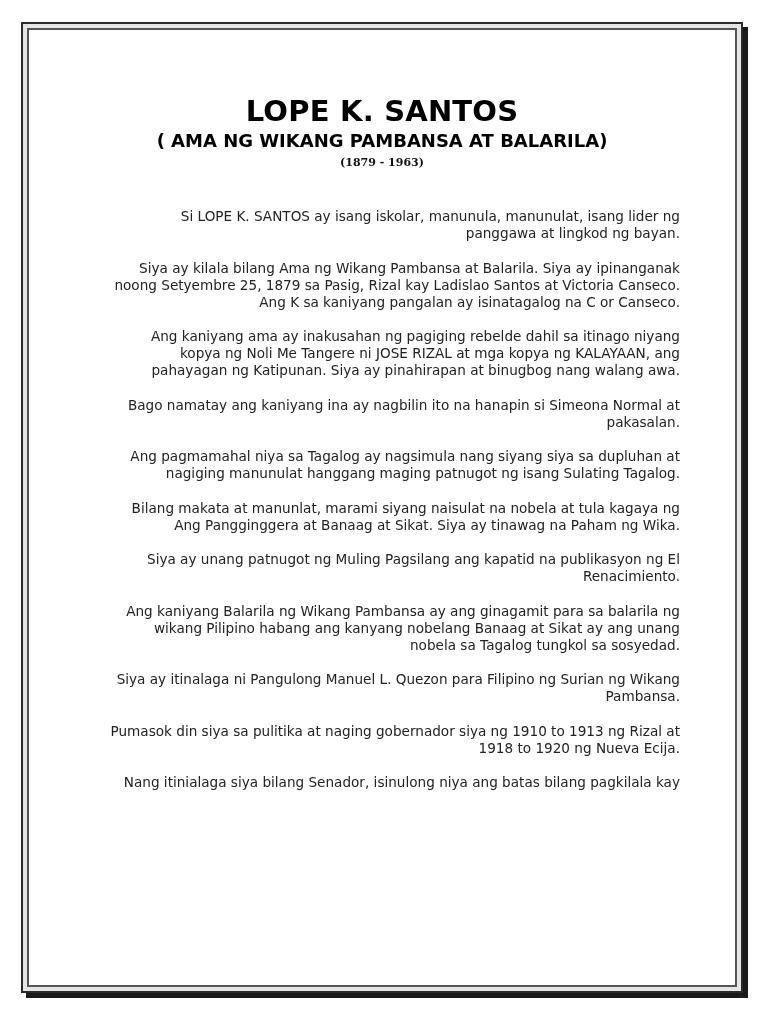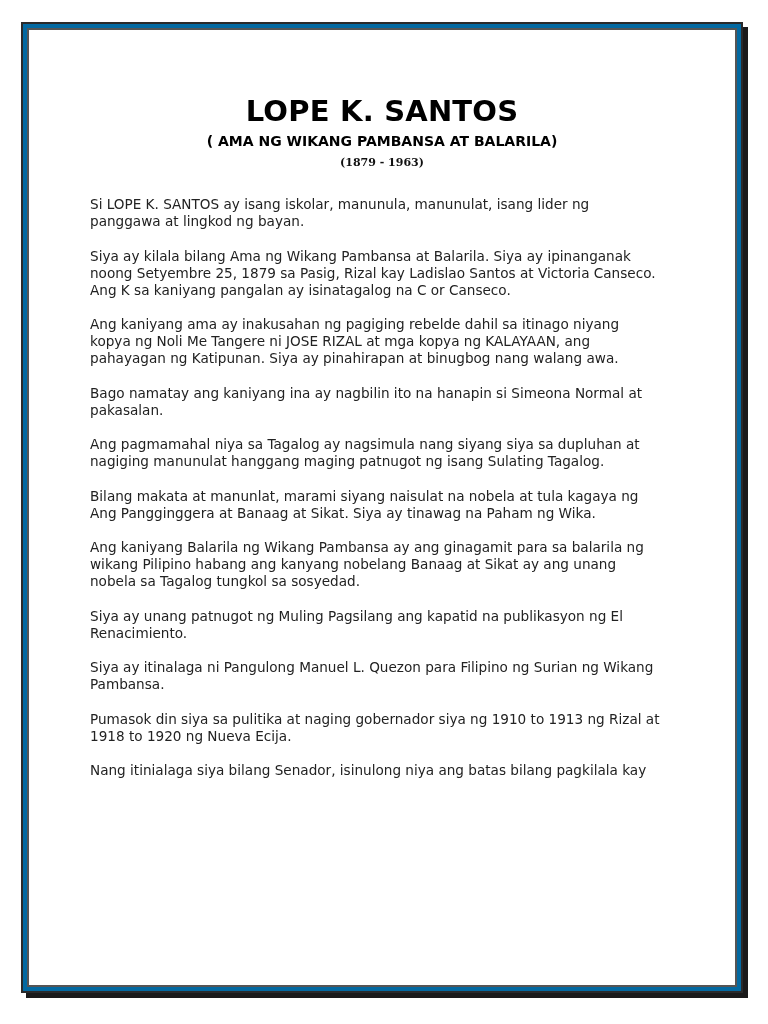--- a/index.html
+++ b/index.html
@@ -21,21 +21,21 @@
     height: 971px;
     background: #1a1a1a;
   }
   .frame-outer {
     position: absolute;
     left: 21px;
     top: 22px;
     width: 718px;
     height: 967px;
     border: 2px solid #2a2a2a;
-    background: #0369a1;
+    background: #e5e5e5;
   }
   .frame-inner {
     position: absolute;
     left: 4px;
     top: 4px;
     right: 4px;
     bottom: 4px;
     border: 2px solid #555555;
     background: #ffffff;
   }
@@ -51,38 +51,39 @@
     font-weight: bold;
     font-size: 29px;
     line-height: 34px;
     color: #000000;
     margin: 0;
     letter-spacing: 0.2px;
   }
   .subtitle {
     font-family: "DejaVu Sans", sans-serif;
     font-weight: bold;
-    font-size: 14px;
+    font-size: 18px;
     line-height: 26px;
     color: #000000;
     margin: 0;
   }
   .years {
     font-family: "DejaVu Serif", serif;
     font-weight: bold;
     font-size: 11px;
     line-height: 18px;
     color: #111111;
     margin: 0;
   }
   .body-text {
     position: absolute;
     left: 61px;
-    top: 166px;
+    top: 178px;
     width: 590px;
+    text-align: right;
   }
   .para {
     font-family: "DejaVu Sans", sans-serif;
     font-size: 13.6px;
     line-height: 17px;
     color: #222222;
     margin: 0 0 17.5px 0;
     white-space: pre-line;
   }
 </style>
@@ -107,25 +108,25 @@
 Ang K sa kaniyang pangalan ay isinatagalog na C or Canseco.</p>
       <p class="para">Ang kaniyang ama ay inakusahan ng pagiging rebelde dahil sa itinago niyang
 kopya ng Noli Me Tangere ni JOSE RIZAL at mga kopya ng KALAYAAN, ang
 pahayagan ng Katipunan. Siya ay pinahirapan at binugbog nang walang awa.</p>
       <p class="para">Bago namatay ang kaniyang ina ay nagbilin ito na hanapin si Simeona Normal at
 pakasalan.</p>
       <p class="para">Ang pagmamahal niya sa Tagalog ay nagsimula nang siyang siya sa dupluhan at
 nagiging manunulat hanggang maging patnugot ng isang Sulating Tagalog.</p>
       <p class="para">Bilang makata at manunlat, marami siyang naisulat na nobela at tula kagaya ng
 Ang Pangginggera at Banaag at Sikat. Siya ay tinawag na Paham ng Wika.</p>
+      <p class="para">Siya ay unang patnugot ng Muling Pagsilang ang kapatid na publikasyon ng El
+Renacimiento.</p>
       <p class="para">Ang kaniyang Balarila ng Wikang Pambansa ay ang ginagamit para sa balarila ng
 wikang Pilipino habang ang kanyang nobelang Banaag at Sikat ay ang unang
 nobela sa Tagalog tungkol sa sosyedad.</p>
-      <p class="para">Siya ay unang patnugot ng Muling Pagsilang ang kapatid na publikasyon ng El
-Renacimiento.</p>
       <p class="para">Siya ay itinalaga ni Pangulong Manuel L. Quezon para Filipino ng Surian ng Wikang
 Pambansa.</p>
       <p class="para">Pumasok din siya sa pulitika at naging gobernador siya ng 1910 to 1913 ng Rizal at
 1918 to 1920 ng Nueva Ecija.</p>
       <p class="para">Nang itinialaga siya bilang Senador, isinulong niya ang batas bilang pagkilala kay</p>
     </div>
 
   </div>
 </div>
 

